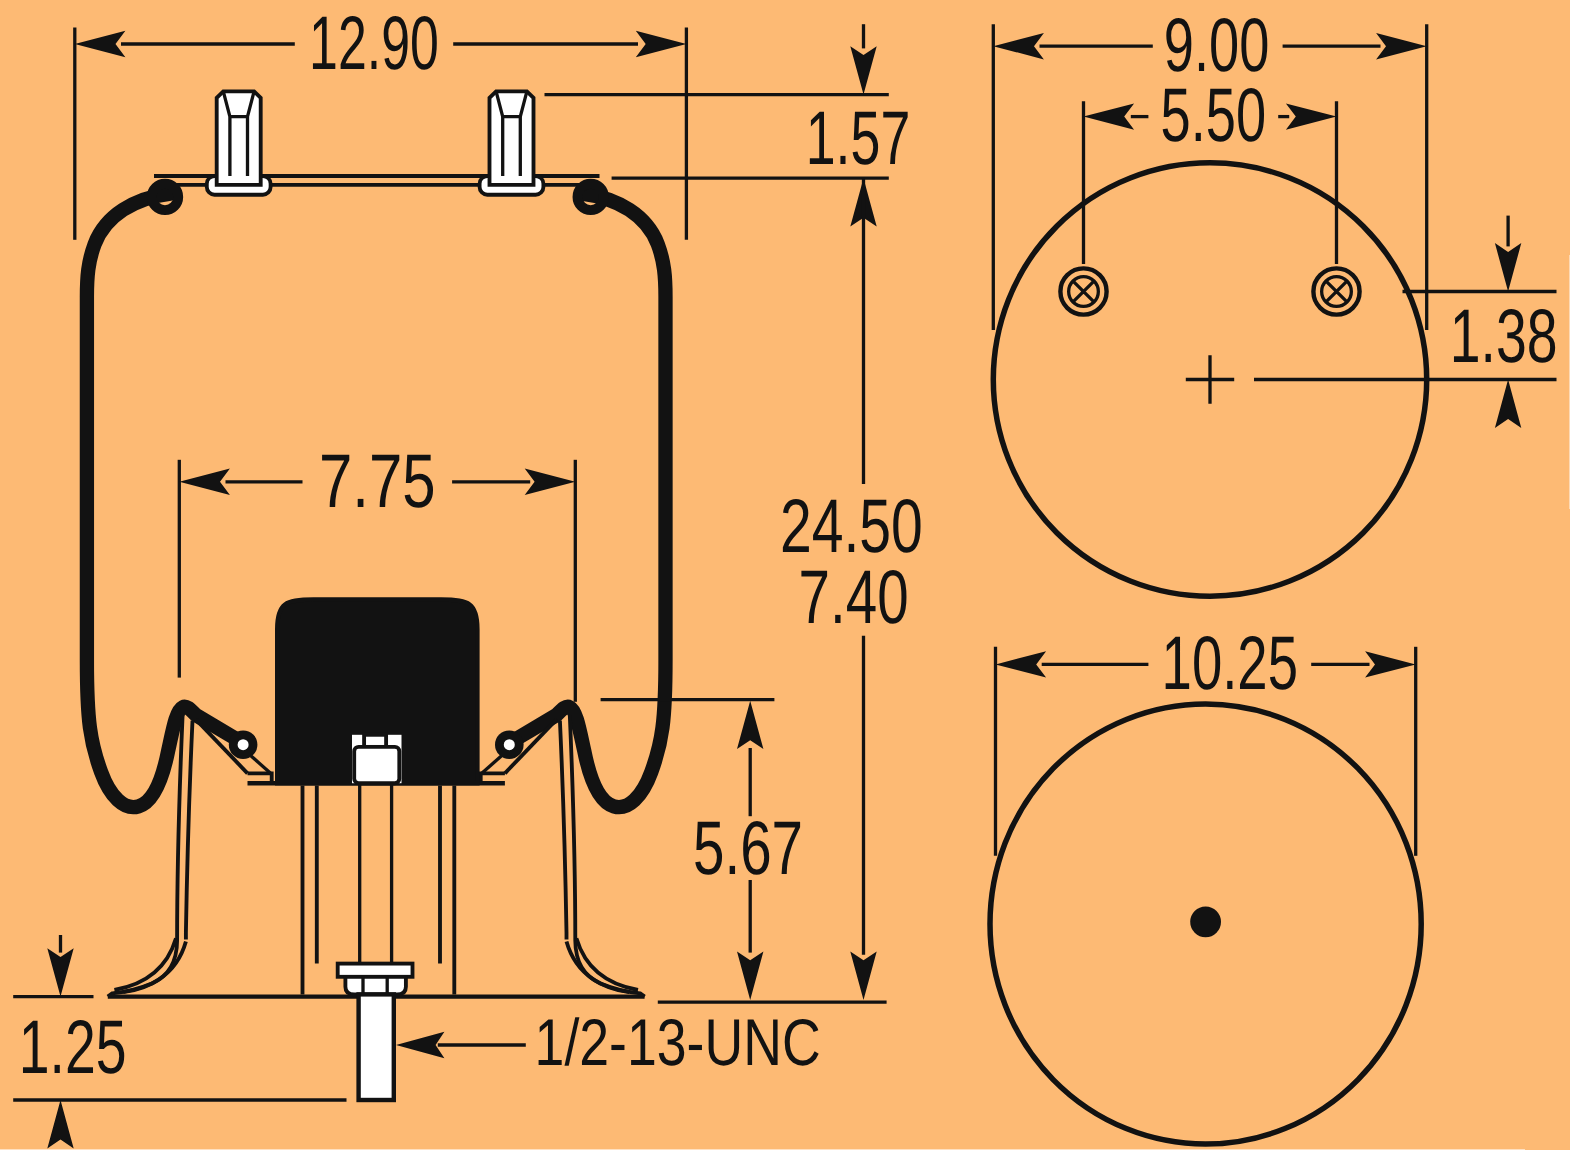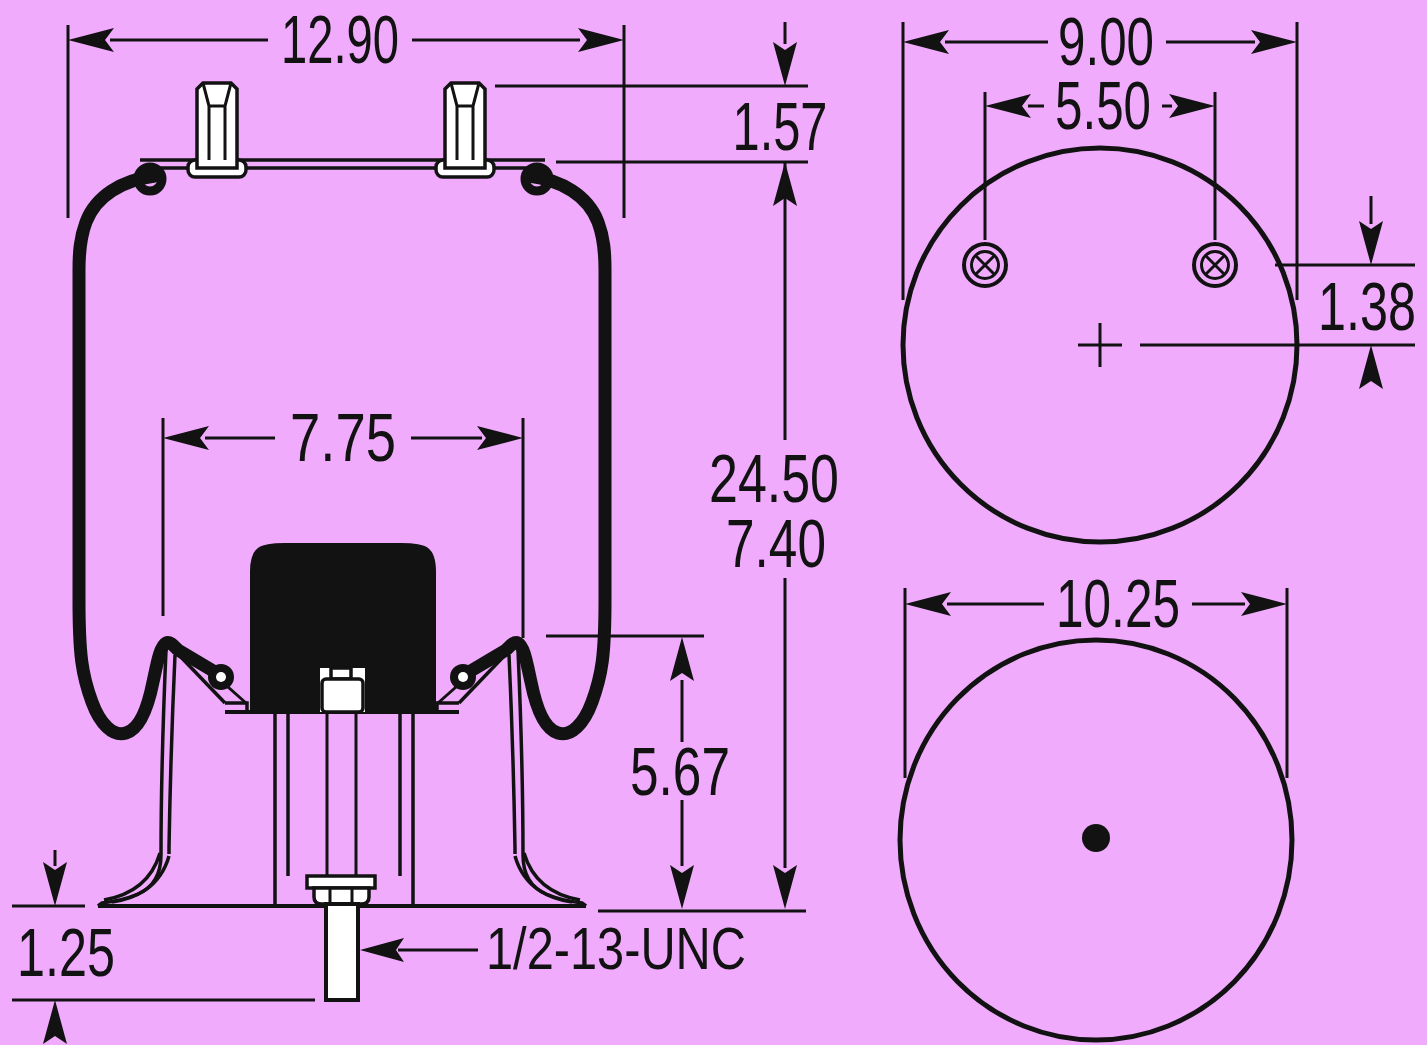--- a/index.html
+++ b/index.html
@@ -1,16 +1,16 @@
 <!DOCTYPE html>
 <html><head>
 <meta charset="utf-8">
 <style>
   html,body{margin:0;padding:0;background:#ffffff;}
-  .canvas{position:relative;width:1427px;height:1045px;background:#f0abfc;overflow:hidden;
+  .canvas{position:relative;width:1427px;height:1045px;background:#fdba74;overflow:hidden;
           font-family:"Liberation Sans", sans-serif;}
   svg{position:absolute;left:0;top:0;}
   .thin{stroke:#121212;stroke-width:3;fill:none;}
   .med{stroke:#121212;stroke-width:3.5;fill:none;}
   .thick{stroke:#121212;stroke-width:4;fill:none;}
   .bellows{stroke:#121212;stroke-width:13;fill:none;stroke-linecap:round;stroke-linejoin:round;}
   .fillw{fill:#ffffff;}
   .fillb{fill:#121212;}
   .dimtxt{font-size:69px;fill:#121212;text-anchor:middle;dominant-baseline:central;}
   .notetxt{font-size:60px;fill:#121212;dominant-baseline:central;}

